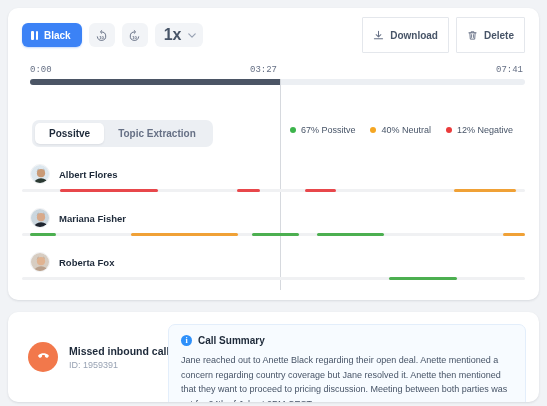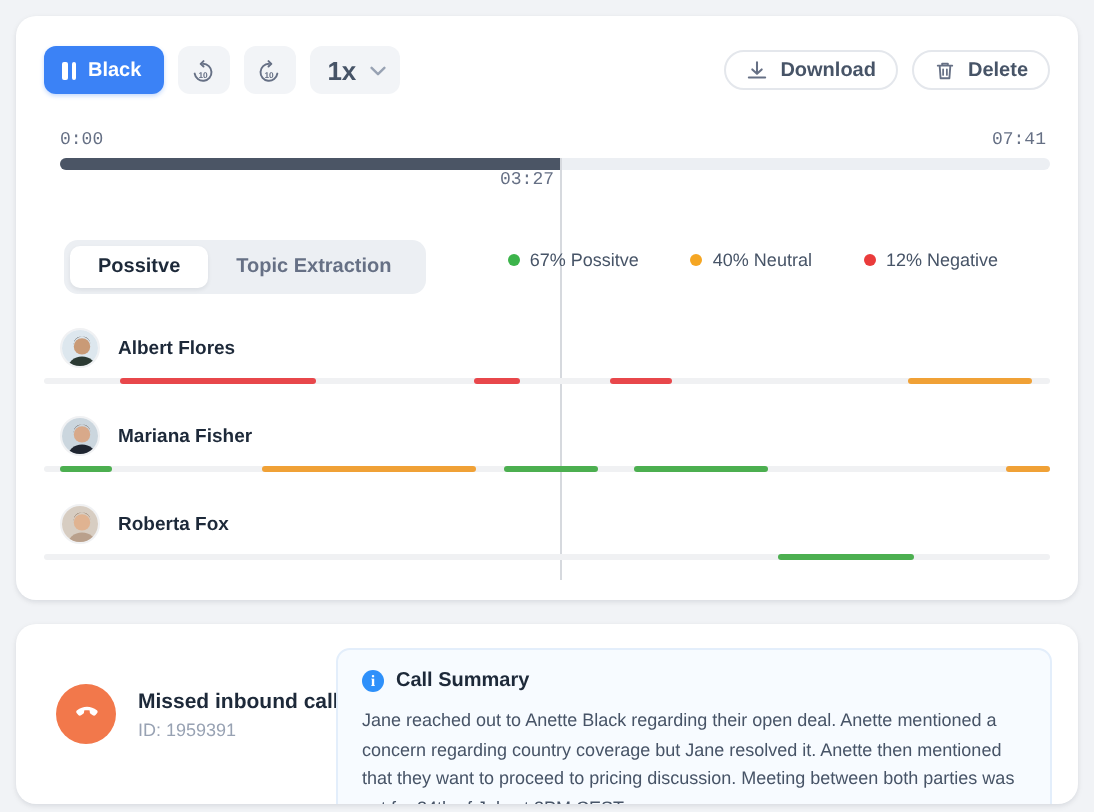--- a/index.html
+++ b/index.html
@@ -41,39 +41,39 @@
   .icon-btn {
     width: 26px; height: 24px;
     background: #f2f4f7; border: none; border-radius: 6px;
     display: flex; align-items: center; justify-content: center;
     cursor: pointer;
   }
   .speed-btn {
     height: 24px; padding: 0 7px 0 9px;
     background: #f2f4f7; border: none; border-radius: 6px;
     display: flex; align-items: center; gap: 7px;
-    color: #475467; font-size: 13px; font-weight: 600;
+    color: #475467; font-size: 16px; font-weight: 600;
     font-family: "Liberation Sans", sans-serif; cursor: pointer;
   }
   .spacer { flex: 1; }
   .ghost-btn {
-    height: 20px; padding: 0 10px;
-    background: #ffffff; border: 1px solid #e4e7ec; border-radius: 12px;
+    height: 36px; padding: 0 10px;
+    background: #ffffff; border: 1px solid #e4e7ec; border-radius: 1px;
     display: flex; align-items: center; gap: 6px;
     color: #475467; font-size: 10px; font-weight: 600;
     font-family: "Liberation Sans", sans-serif; cursor: pointer;
   }
 
   
   .time-labels {
     position: absolute; left: 14px; top: 57px; width: 503px; height: 12px; font-family: Liberation Mono, monospace;
   }
   .time-labels span { position: absolute; font-size: 9px; color: #667085; font-weight: 500; top: 0; }
   .tl-start { left: 8px; }
-  .tl-cur   { left: 228px; margin-top: 20px; }
+  .tl-cur   { left: 228px; }
   .tl-end   { right: 2px; }
 
   .progress-track {
     position: absolute; left: 22px; top: 71px; width: 495px; height: 6px;
     background: #eceff3; border-radius: 3px; cursor: pointer;
   }
   .progress-fill {
     position: absolute; left: 0; top: 0; height: 6px;
     background: #4b5565; border-radius: 3px 0 0 3px;
   }
@@ -93,22 +93,22 @@
     padding: 5px 14px; font-size: 10px; font-weight: 600;
     color: #667085; border-radius: 5px; cursor: pointer;
     font-family: "Liberation Sans", sans-serif; border: none; background: transparent;
   }
   .tab.active {
     background: #ffffff; color: #1d2939;
     box-shadow: 0 1px 2px rgba(16,24,40,.08);
   }
 
   .legend {
-    position: absolute; right: 40px; top: 117px;
-    display: flex; align-items: center; gap: 26px;
+    position: absolute; right: 26px; top: 117px;
+    display: flex; align-items: center; gap: 15px;
   }
   .legend-item { display: flex; align-items: center; gap: 5px; font-size: 9px; color: #475467; font-weight: 500; }
   .dot { width: 6px; height: 6px; border-radius: 50%; display: block; }
 
   
   .tracks { position: absolute; left: 14px; top: 150px; width: 503px; }
   .track-row { position: relative; height: 44px; }
   .speaker { position: absolute; left: 8px; top: 6px; display: flex; align-items: center; gap: 9px; }
   .avatar {
     width: 20px; height: 20px; border-radius: 50%;

